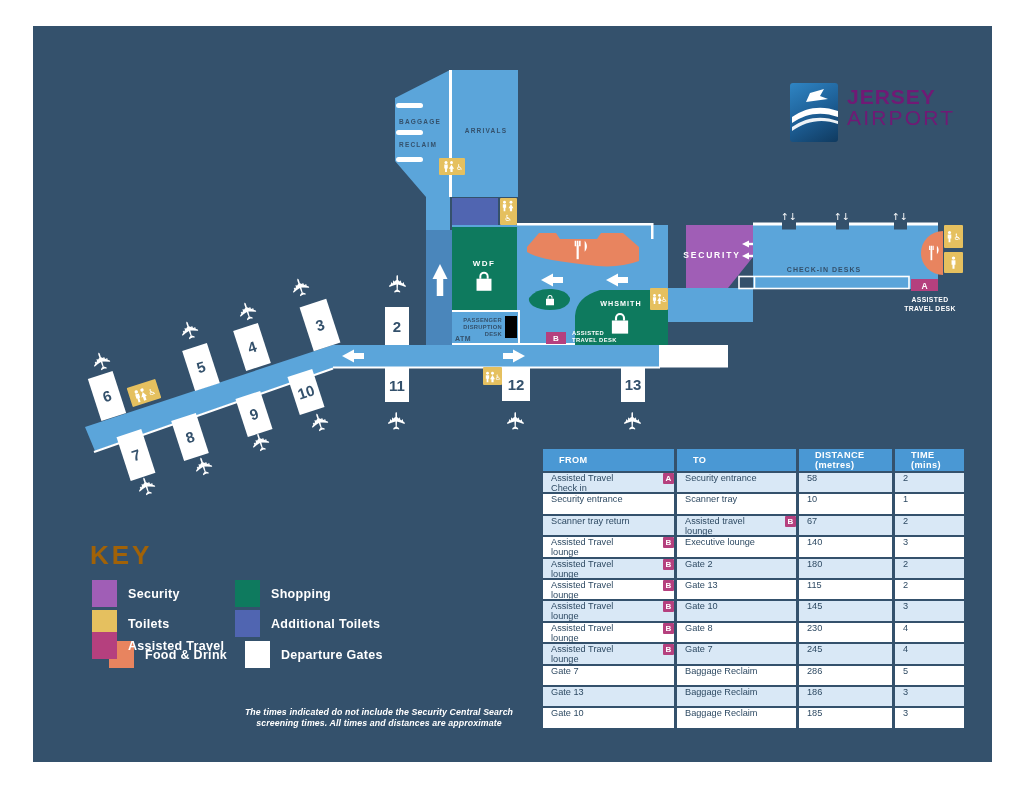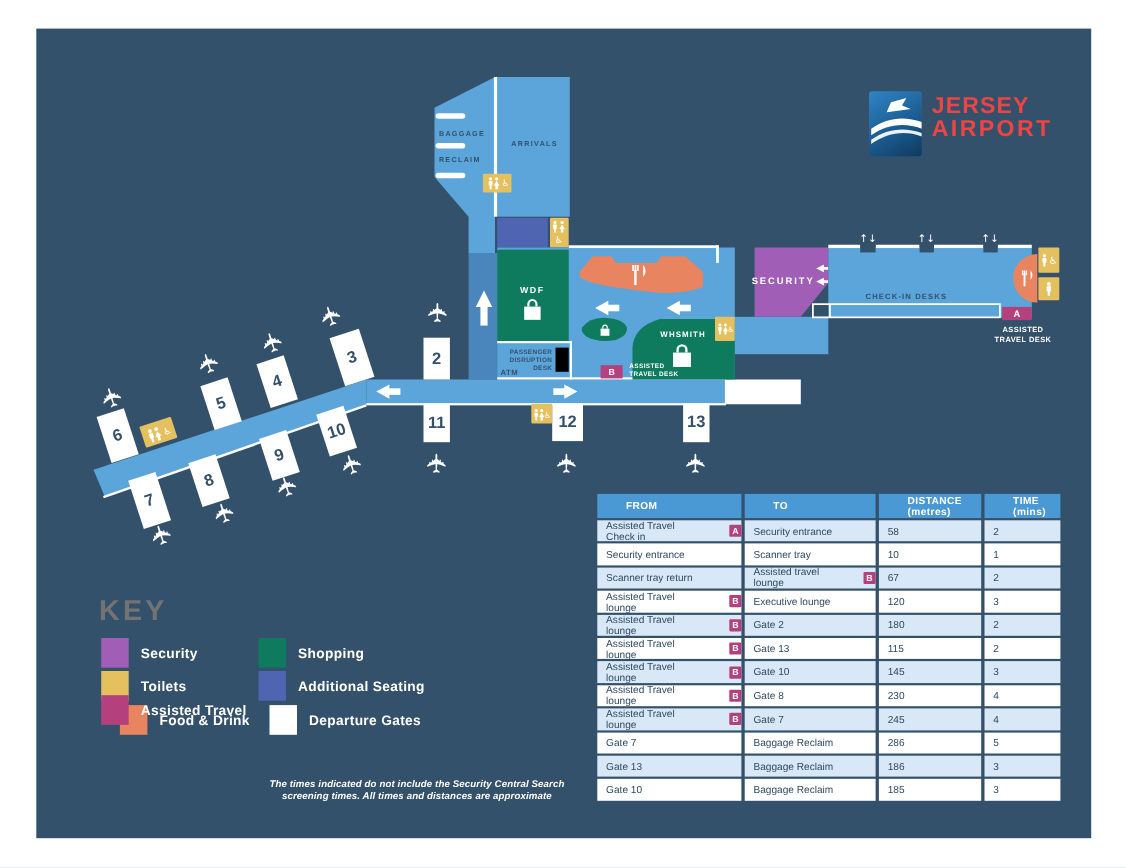--- a/index.html
+++ b/index.html
@@ -18,42 +18,42 @@
   .wlab-s { fill:#ffffff; font-weight:bold; font-size:5.8px; letter-spacing:0.4px; }
   .gnum   { fill:#34516C; font-weight:bold; font-size:15px; text-anchor:middle; dominant-baseline:central; }
   .plane  { fill:#ffffff; font-size:24px; text-anchor:middle; dominant-baseline:central; font-family:"DejaVu Sans",sans-serif; }
   .wc     { fill:#ffffff; text-anchor:middle; font-family:"DejaVu Sans",sans-serif; }
   .door   { fill:#ffffff; font-size:9.5px; text-anchor:middle; font-family:"DejaVu Sans",sans-serif; }
 
   
   .logo { position:absolute; left:790px; top:83px; display:flex; gap:9px; }
   .logo-box { width:48px; height:59px; border-radius:3px;
     background:linear-gradient(150deg,#2f85c4 0%,#1c5c92 55%,#103a5f 100%); }
-  .logo-text { color:#ef4444; margin-top:3px; }
+  .logo-text { color:#701a75; margin-top:3px; }
   .logo-l1 { font-size:21px; font-weight:bold; letter-spacing:1px; line-height:21px; }
-  .logo-l2 { font-size:21px; font-weight:bold; letter-spacing:2.2px; line-height:21px; }
+  .logo-l2 { font-size:21px; font-weight:normal; letter-spacing:2.2px; line-height:21px; }
 
   
-  .key-title { position:absolute; left:90px; top:540px; color:#737373; font-size:26px; font-weight:bold; letter-spacing:3px; }
+  .key-title { position:absolute; left:90px; top:540px; color:#a16207; font-size:26px; font-weight:bold; letter-spacing:3px; }
   .key-item { position:absolute; display:flex; align-items:center; gap:11px; height:27px; }
   .swatch { width:25px; height:27px; flex:0 0 auto; }
   .key-label { color:#fff; font-size:12.5px; font-weight:bold; letter-spacing:0.3px; }
 
   
   .footnote { position:absolute; left:230px; top:707px; width:298px; text-align:center;
     color:#fff; font-size:8.8px; font-weight:bold; font-style:italic; line-height:10.5px; letter-spacing:0.1px; }
 
   
   .tbl { position:absolute; left:543px; top:449px; display:grid;
     grid-template-columns:131px 119px 93px 69px;
     grid-template-rows:22px repeat(12, 19.4px);
     column-gap:3px; row-gap:2px; }
   .th { background:#4A98D4; color:#fff; font-weight:bold; font-size:9.2px; letter-spacing:0.4px;
-    display:flex; align-items:center; padding-left:26px; }
-  .td { background:#ffffff; color:#2E4A63; font-size:9.2px; display:flex; align-items:center; padding-left:8px;gap:22px; }
+    display:flex; align-items:center; padding-left:16px; }
+  .td { background:#ffffff; color:#2E4A63; font-size:9.2px; display:flex; align-items:flex-start; padding-left:8px;gap:22px; }
   .td.alt { background:#D9E8F6; }
   .badge { width:11px; height:11px; background:#B5407E; color:#fff; font-size:8px; font-weight:bold;
     display:flex; align-items:center; justify-content:center; margin-left:6px; border-radius:1px; flex:0 0 auto; }
   .badge:empty { display:none; }
 </style>
 </head>
 <body>
 
 <div class="panel"></div>
 
@@ -325,21 +325,21 @@
 <div class="key-item" style="left:92px; top:632px;">
   <span class="swatch" style="background:#B5407E"></span>
   <span class="key-label">Assisted Travel</span>
 </div>
 <div class="key-item" style="left:235px; top:580px;">
   <span class="swatch" style="background:#0E7A5E"></span>
   <span class="key-label">Shopping</span>
 </div>
 <div class="key-item" style="left:235px; top:610px;">
   <span class="swatch" style="background:#5065B1"></span>
-  <span class="key-label">Additional Seating</span>
+  <span class="key-label">Additional Toilets</span>
 </div>
 <div class="key-item" style="left:245px; top:641px;">
   <span class="swatch" style="background:#FFFFFF"></span>
   <span class="key-label">Departure Gates</span>
 </div>
 
 <div class="footnote">
   <div>The times indicated do not include the Security Central Search</div>
   <div>screening times. All times and distances are approximate</div>
 </div>
@@ -379,21 +379,21 @@
   <div class="td alt">67</div>
   <div class="td alt">2</div>
 
   <div class="td">
       <span>Assisted Travel lounge</span>
       <span class="badge">B</span>
     </div>
   <div class="td">
       <span>Executive lounge</span>
     </div>
-  <div class="td">120</div>
+  <div class="td">140</div>
   <div class="td">3</div>
 
   <div class="td alt">
       <span>Assisted Travel lounge</span>
       <span class="badge">B</span>
     </div>
   <div class="td alt">
       <span>Gate 2</span>
     </div>
   <div class="td alt">180</div>

